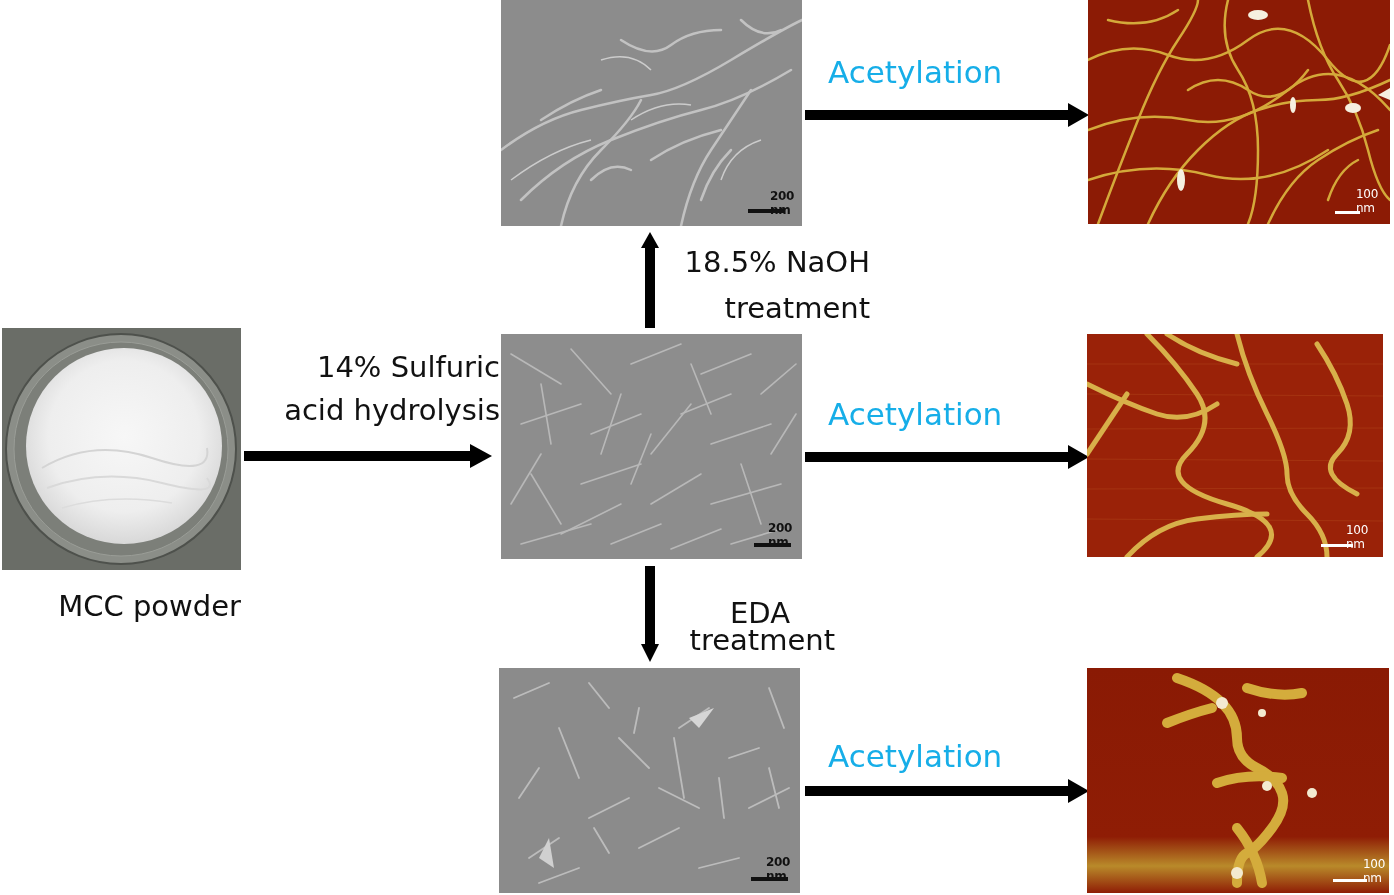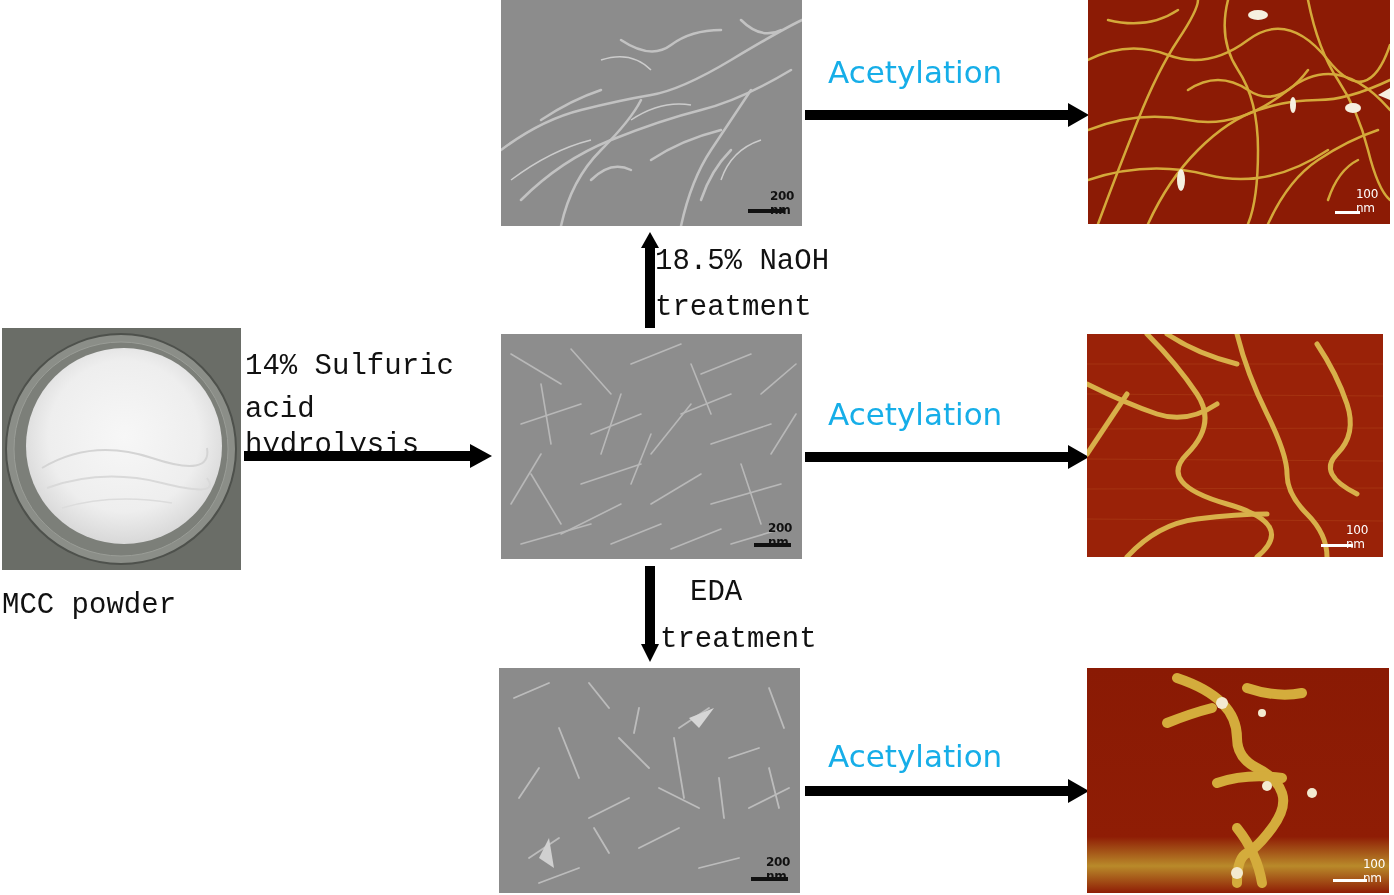--- a/index.html
+++ b/index.html
@@ -9,21 +9,21 @@
   .panel { position:absolute; overflow:hidden; }
   .sem { background:#8a8a8a; }
   .afm { background:#8e1c06; }
   .photo { background:#6b6e68; }
   .scalebar-label { position:absolute; font-weight:bold; font-size:12px; letter-spacing:-0.3px;margin-left:32px; }
   .scalebar-line { position:absolute; height:4px; }
   .sem .scalebar-label { color:#111; }
   .sem .scalebar-line { background:#111; }
   .afm .scalebar-label { color:#fff; font-weight:normal; }
   .afm .scalebar-line { background:#fff; height:3px; }
-  .label { position:absolute; font-size:29px; line-height:36px; text-align:left; color:#111;font-family:Liberation Mono, monospace; }
+  .label { position:absolute; font-size:29px; line-height:36px; text-align:right; color:#111; }
   .acet { position:absolute; font-size:31px; line-height:48px; color:#16aee8; }
   svg { display:block; }
 </style>
 </head>
 <body>
 
 <div class="panel photo" style="left:2px;top:328px;width:239px;height:242px;">
   <svg width="239" height="242" viewBox="0 0 239 242">
     <defs>
       <radialGradient id="pg" cx="50%" cy="45%" r="55%">
@@ -116,21 +116,21 @@
     </g>
   </svg>
   <span class="scalebar-label" style="left:235px;top:187px;">200 nm</span>
   <span class="scalebar-line" style="left:253px;top:209px;width:37px;"></span>
 </div>
 
 <svg class="abs" style="left:640px;top:566px;" width="20" height="96" viewBox="0 0 20 96">
   <rect x="5" y="0" width="10" height="80" fill="#000"></rect>
   <polygon points="1,78 19,78 10,96" fill="#000"></polygon>
 </svg>
-<div class="label" style="left:690px;top:575px;width:100px;">EDA</div>
+<div class="label" style="left:690px;top:595px;width:100px;">EDA</div>
 <div class="label" style="left:660px;top:622px;width:175px;">treatment</div>
 
 <div class="panel sem" style="left:499px;top:668px;width:301px;height:225px;">
   <svg width="301" height="225" viewBox="0 0 301 225">
     <rect width="301" height="225" fill="#8b8b8b"></rect>
     <g stroke="#c2c2c2" stroke-width="1.8" stroke-linecap="round" opacity="0.9">
       <line x1="15" y1="30" x2="50" y2="15"></line>
         <line x1="90" y1="15" x2="110" y2="40"></line>
       <line x1="180" y1="60" x2="210" y2="40"></line>
         <line x1="270" y1="20" x2="285" y2="60"></line>

